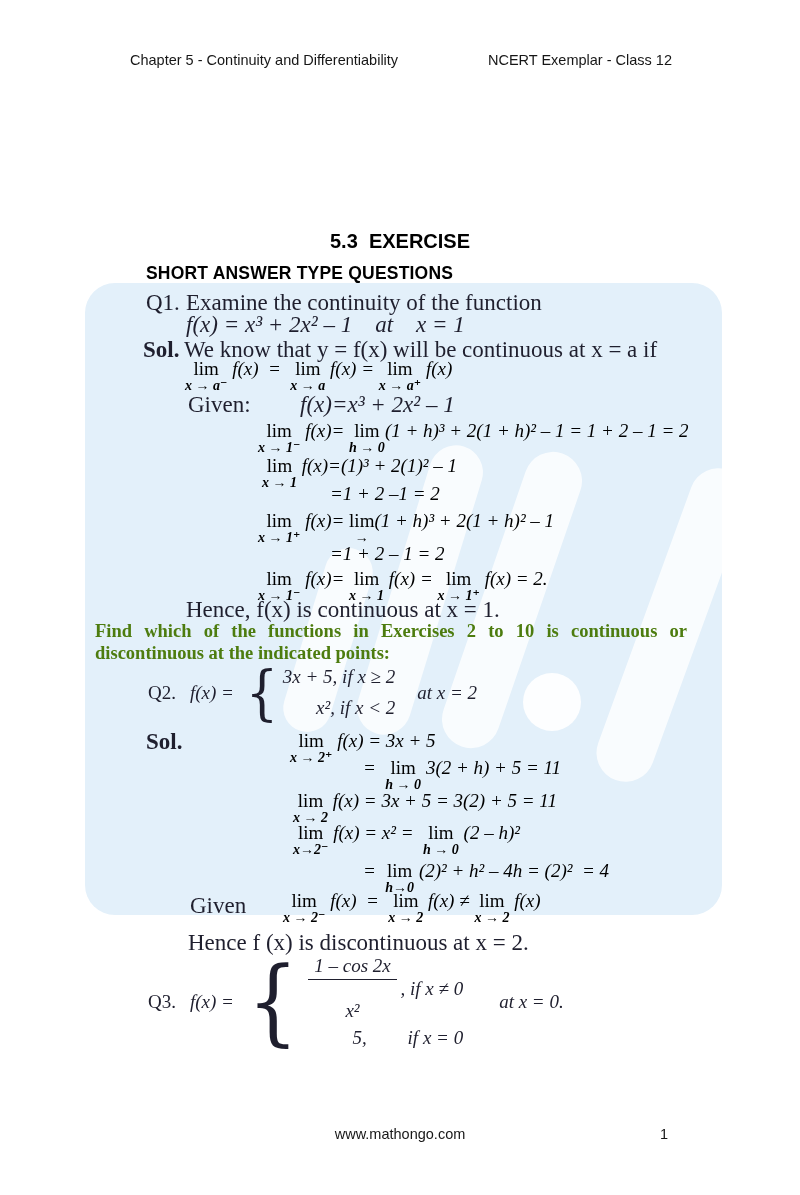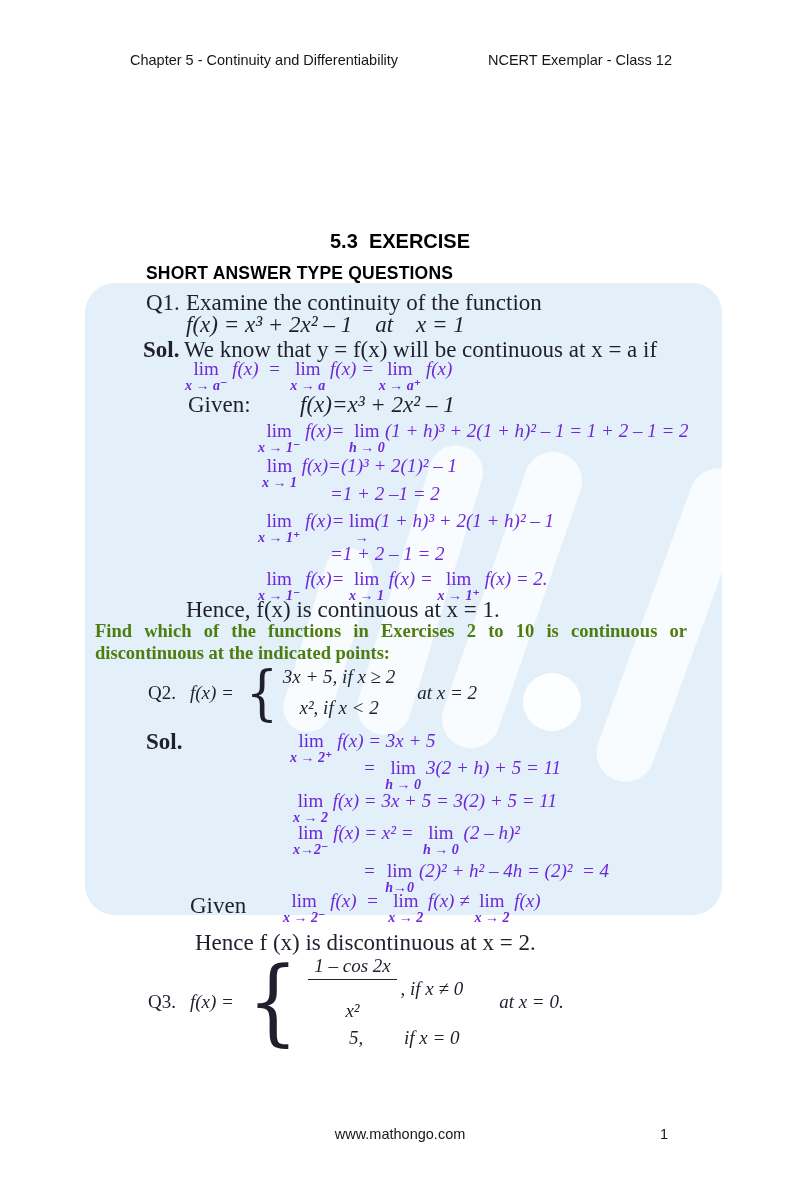--- a/index.html
+++ b/index.html
@@ -23,33 +23,33 @@
   .stripe{position:absolute;background:rgba(255,255,255,.78);border-radius:40px;}
   .wdot{position:absolute;background:rgba(255,255,255,.92);border-radius:50%;}
   
   .tx{position:absolute;font-size:23px;white-space:pre;z-index:2;color:#1f1f2e;}
   .it{font-style:italic;}
   .b{font-weight:bold;}
   .findp{position:absolute;left:95px;width:592px;text-align:justify;z-index:2;
        font-weight:bold;font-size:18.5px;line-height:21.5px;color:#4d7c0f;}
   
   .mathline{position:absolute;display:flex;align-items:flex-start;z-index:2;white-space:pre;
-       font-style:italic;font-size:19px;color:#6d28d9;}
+       font-style:italic;font-size:19px;color:#000000;}
   .limstack{display:inline-flex;flex-direction:column;align-items:center;}
   .limword{font-style:normal;line-height:21px;}
   .limsub{font-size:14px;line-height:13px;font-weight:bold;}
   .seg{line-height:21px;}
   
   .qblock{position:absolute;display:flex;align-items:center;z-index:2;white-space:pre;
        font-size:19px;color:#1f1f2e;}
   .qlabel{font-style:normal;margin-right:14px;}
   .brace{font-family:"DejaVu Serif",serif;line-height:.95;margin:0 2px 0 4px;transform:scaleX(.85);color:#1f1f2e;}
   .brace2{font-size:60px;}
   .brace3{font-size:94px;}
-  .cases{display:flex;flex-direction:column;align-items:center;font-style:italic;}
+  .cases{display:flex;flex-direction:column;align-items:flex-end;font-style:italic;}
   .cases2 .crow{line-height:24px;}
   .cases2 .crow+.crow{margin-top:7px;}
   .c3row{display:flex;align-items:center;line-height:22px;}
   .c3row+.c3row{margin-top:5px;}
   .frac{display:inline-flex;flex-direction:column;align-items:center;min-width:96px;gap:18px;}
   .fnum{padding:0 6px 2px;border-bottom:1.4px solid #1f1f2e;line-height:22px;}
   .fden{padding-top:2px;line-height:22px;}
   .underfrac{display:inline-block;min-width:96px;text-align:center;}
   .atlabel{margin-left:22px;font-style:italic;}
   .atlabel3{margin-left:36px;font-style:italic;}
@@ -109,21 +109,21 @@
   </div>
 
   <span class="tx b" style="left:146px;top:729px;">Sol.</span>
   <div class="mathline" style="left:290px;top:730px;"><span class="limstack"><span class="limword">lim</span><span class="limsub">x → 2⁺</span></span><span class="seg"> f(x) = 3x + 5</span></div>
   <div class="mathline" style="left:363px;top:757px;"><span class="seg">=  </span><span class="limstack"><span class="limword">lim</span><span class="limsub">h → 0</span></span><span class="seg"> 3(2 + h) + 5 = 11</span></div>
   <div class="mathline" style="left:293px;top:790px;"><span class="limstack"><span class="limword">lim</span><span class="limsub">x → 2</span></span><span class="seg"> f(x) = 3x + 5 = 3(2) + 5 = 11</span></div>
   <div class="mathline" style="left:293px;top:822px;"><span class="limstack"><span class="limword">lim</span><span class="limsub">x→2⁻</span></span><span class="seg"> f(x) = x² =  </span><span class="limstack"><span class="limword">lim</span><span class="limsub">h → 0</span></span><span class="seg"> (2 – h)²</span></div>
   <div class="mathline" style="left:363px;top:860px;"><span class="seg">=  </span><span class="limstack"><span class="limword">lim</span><span class="limsub">h→0</span></span><span class="seg"> (2)² + h² – 4h = (2)²  = 4</span></div>
   <span class="tx" style="left:190px;top:893px;">Given</span>
   <div class="mathline" style="left:283px;top:890px;"><span class="limstack"><span class="limword">lim</span><span class="limsub">x → 2⁻</span></span><span class="seg"> f(x)  =  </span><span class="limstack"><span class="limword">lim</span><span class="limsub">x → 2</span></span><span class="seg"> f(x) ≠ </span><span class="limstack"><span class="limword">lim</span><span class="limsub">x → 2</span></span><span class="seg"> f(x)</span></div>
-  <span class="tx" style="left:195px;top:930px;">Hence f (x) is discontinuous at x = 2.</span>
+  <span class="tx" style="left:188px;top:930px;">Hence f (x) is discontinuous at x = 2.</span>
 
   <div class="qblock" style="left:148px;top:955px;">
     <span class="qlabel">Q3.</span>
     <span class="it">f(x) = </span>
     <span class="brace brace3">{</span>
     <span class="cases">
       <span class="c3row">
         <span class="frac">
           <span class="fnum">1 – cos 2x</span>
           <span class="fden">x²</span>

